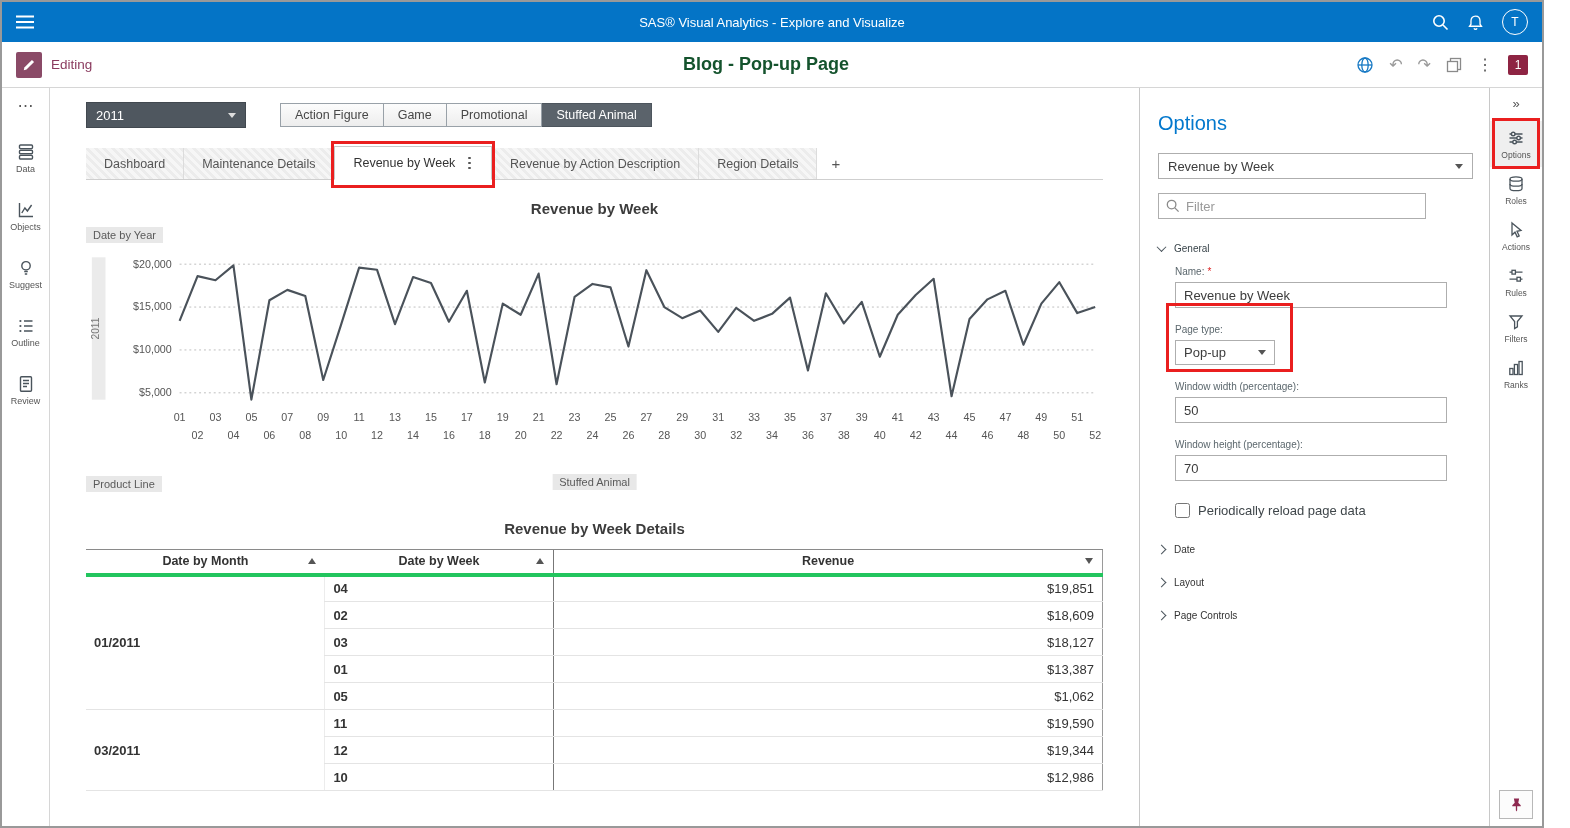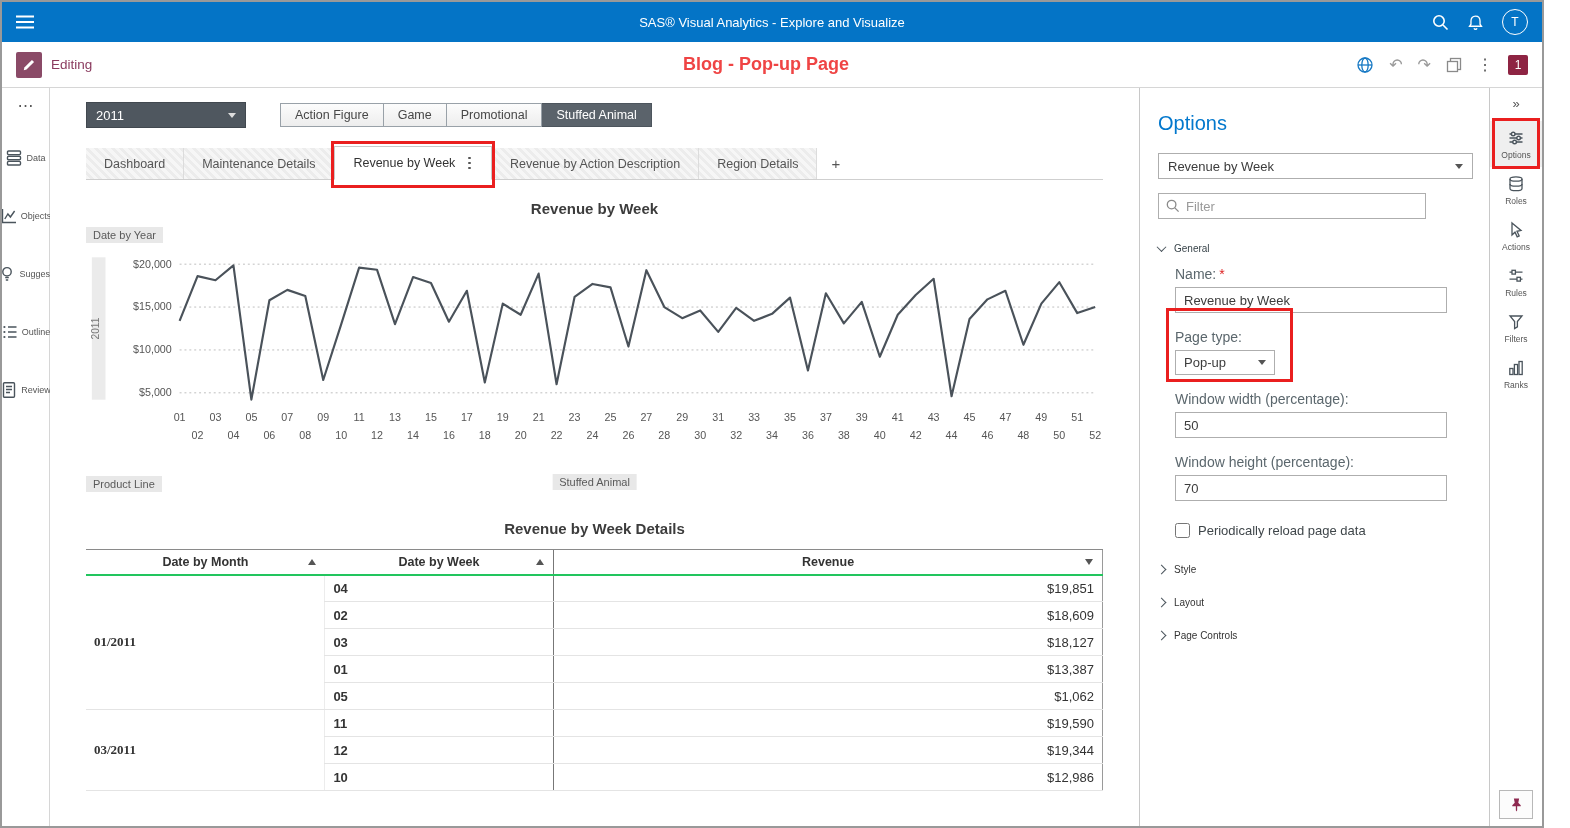--- a/index.html
+++ b/index.html
@@ -9,32 +9,32 @@
   
   .topbar { height:40px; background:#0474c6; display:flex; align-items:center; padding:0 14px; position:relative; }
   .topbar-title { position:absolute; left:0; right:0; text-align:center; color:#fff; font-size:13px; }
   .topbar-right { margin-left:auto; display:flex; align-items:center; gap:18px; z-index:2; }
   .avatar { width:26px; height:26px; border:1.6px solid #fff; border-radius:50%; color:#fff; font-size:12px; display:flex; align-items:center; justify-content:center; }
 
   
   .toolbar { height:46px; background:#fff; border-bottom:1px solid #d6d6d6; display:flex; align-items:center; padding:6px 14px; position:relative; }
   .edit-chip { width:26px; height:26px; background:#8a4a67; border-radius:2px; display:flex; align-items:center; justify-content:center; }
   .edit-label { color:#8a3a5e; font-size:13.5px; margin-left:9px; }
-  .page-title { position:absolute; left:0; right:12px; text-align:center; font-size:18px; font-weight:700; color:#ef4444; }
+  .page-title { position:absolute; left:0; right:12px; text-align:center; font-size:18px; font-weight:700; color:#14532d; }
   .toolbar-right { margin-left:auto; display:flex; align-items:center; gap:15px; z-index:2; }
   .tb-glyph { font-size:16px; color:#9a9a9a; line-height:1; }
   .kebab-glyph { font-size:16px; color:#555; line-height:1; }
   .count-badge { width:20px; height:20px; background:#8e2443; color:#fff; font-size:12px; border-radius:2px; display:flex; align-items:center; justify-content:center; }
 
   .body-row { display:flex; height:738px; }
 
   
   .left-rail { width:48px; border-right:1px solid #d6d6d6; display:flex; flex-direction:column; align-items:center; padding-top:8px; flex:none; }
   .rail-ellipsis { font-size:16px; color:#555; margin-bottom:14px; cursor:default; }
-  .rail-item { width:100%; height:58px; display:flex; flex-direction:row; align-items:center; justify-content:center; gap:3px; position:relative; }
+  .rail-item { width:100%; height:58px; display:flex; flex-direction:column; align-items:center; justify-content:center; gap:3px; position:relative; }
   .rail-item .lbl { font-size:9px; color:#555; }
 
   
   .main { flex:1; padding:10px 36px 0; overflow:hidden; position:relative; background:#fff; }
   .controls-row { display:flex; align-items:center; gap:34px; margin:4px 0 16px; }
   .year-dd { width:160px; height:26px; background:#4f575f; border:1px solid #41484f; color:#fff; font-size:13px; display:flex; align-items:center; justify-content:space-between; padding:0 9px; cursor:pointer; }
   .dd-tri { width:0; height:0; border-left:4px solid transparent; border-right:4px solid transparent; border-top:5px solid #ddd; }
   .dd-tri.dark { border-top-color:#555; }
   .btn-group { display:flex; }
   .cat-btn { height:24px; padding:0 14px; border:1px solid #99a1a8; border-left:none; background:linear-gradient(#fcfcfc,#ededed); font-size:12.5px; color:#474747; display:flex; align-items:center; cursor:pointer; }
@@ -58,43 +58,43 @@
   
   .chart-title { text-align:center; font-weight:700; font-size:15px; color:#3c3c3c; margin:20px 0 8px; }
   .badge { display:inline-block; background:#e8e8e8; color:#5a5a5a; font-size:11px; padding:2px 7px; }
   .axis-footer { position:relative; height:20px; margin-top:17px; }
   .axis-footer .center-val { position:absolute; left:50%; transform:translateX(-50%); }
 
   
   .table-block { margin-top:26px; }
   .table-title { text-align:center; font-weight:700; font-size:15px; color:#3c3c3c; margin-bottom:12px; }
   table.data { width:100%; border-collapse:collapse; font-size:13px; color:#333; border-right:1px solid #9a9a9a; }
-  table.data thead th { border-top:1px solid #8a8a8a; border-bottom:2px solid #22c55e; height:25px; font-weight:700; position:relative; text-align:center; font-size:12.5px; }
+  table.data thead th { border-top:1px solid #8a8a8a; border-bottom:4px solid #22c55e; height:25px; font-weight:700; position:relative; text-align:center; font-size:12.5px; }
   th .sort { position:absolute; right:9px; top:50%; transform:translateY(-50%); width:0; height:0; border-left:4px solid transparent; border-right:4px solid transparent; }
   th .sort.asc { border-bottom:6px solid #555; }
   th .sort.desc { border-top:6px solid #555; }
   table.data td { height:27px; border-bottom:1px solid #e4e4e4; padding:0 8px; }
-  td.month { font-weight:700; vertical-align:middle; padding-left:20px;font-family:Liberation Serif, serif; }
+  td.month { font-weight:700; vertical-align:middle; padding-left:20px; }
   td.week { font-weight:700; border-left:1px solid #ececec; padding-left:10px; }
   td.rev { text-align:right; border-left:1px solid #777; }
   th.rev-h { border-left:1px solid #777; }
 
   
   .options-panel { width:350px; border-left:1px solid #c8c8c8; padding:24px 16px 0 18px; flex:none; position:relative; background:#fff; }
   .panel-title { font-size:20px; color:#0378cd; margin-bottom:18px; }
   .panel-dd { height:26px; border:1px solid #aeaeae; display:flex; align-items:center; justify-content:space-between; padding:0 9px; font-size:13px; color:#3c3c3c; margin-bottom:14px; cursor:pointer; }
   .filter-box { width:268px; height:26px; border:1px solid #aeaeae; display:flex; align-items:center; gap:6px; padding:0 7px; margin-bottom:24px; }
   .filter-box input { border:none; outline:none; flex:1; font-size:13px; color:#444; font-family:inherit; }
   .filter-box input::placeholder { color:#9a9a9a; }
   .section-head { display:flex; align-items:center; gap:9px; font-size:10px; color:#39444a; margin:8px 0 10px; cursor:pointer; }
   .chev { width:7px; height:7px; border-right:1.6px solid #4a545c; border-bottom:1.6px solid #4a545c; flex:none; }
   .chev.down { transform:rotate(45deg) translate(-1px,-1px); }
   .chev.right { transform:rotate(-45deg); }
   .fields { margin-left:17px; }
-  .field-label { font-size:14px; color:#5b676d; margin:12px 0 5px; }
+  .field-label { font-size:10px; color:#5b676d; margin:12px 0 5px; }
   .req { color:#d22; margin-left:3px; }
   .text-input { width:272px; height:26px; border:1px solid #aeaeae; font-size:13px; color:#3c3c3c; padding:0 8px; font-family:inherit; }
   .pt-wrap { position:relative; display:inline-block; margin-top:2px; }
   .small-dd { width:100px; height:25px; border:1px solid #aeaeae; display:flex; align-items:center; justify-content:space-between; padding:0 8px; font-size:13px; color:#3c3c3c; cursor:pointer; background:#fff; }
   .chk-row { display:flex; align-items:center; gap:8px; font-size:13px; color:#3f464a; margin-top:22px; cursor:pointer; }
   .chk-row input { width:15px; height:15px; }
   .collapsed-wrap { margin-top:26px; }
   .collapsed-wrap .section-head { margin:0 0 22px; color:#333; }
 
   
@@ -429,21 +429,21 @@
 
         <label class="chk-row">
           <input type="checkbox" style="">
           <span>Periodically reload page data</span>
         </label>
       </div>
 
       <div class="collapsed-wrap" id="collapsed-sections">
           <div class="section-head">
             <span class="chev right"></span>
-            <span>Style</span>
+            <span>Date</span>
           </div>
           <div class="section-head">
             <span class="chev right"></span>
             <span>Layout</span>
           </div>
           <div class="section-head">
             <span class="chev right"></span>
             <span>Page Controls</span>
           </div>
         </div>

